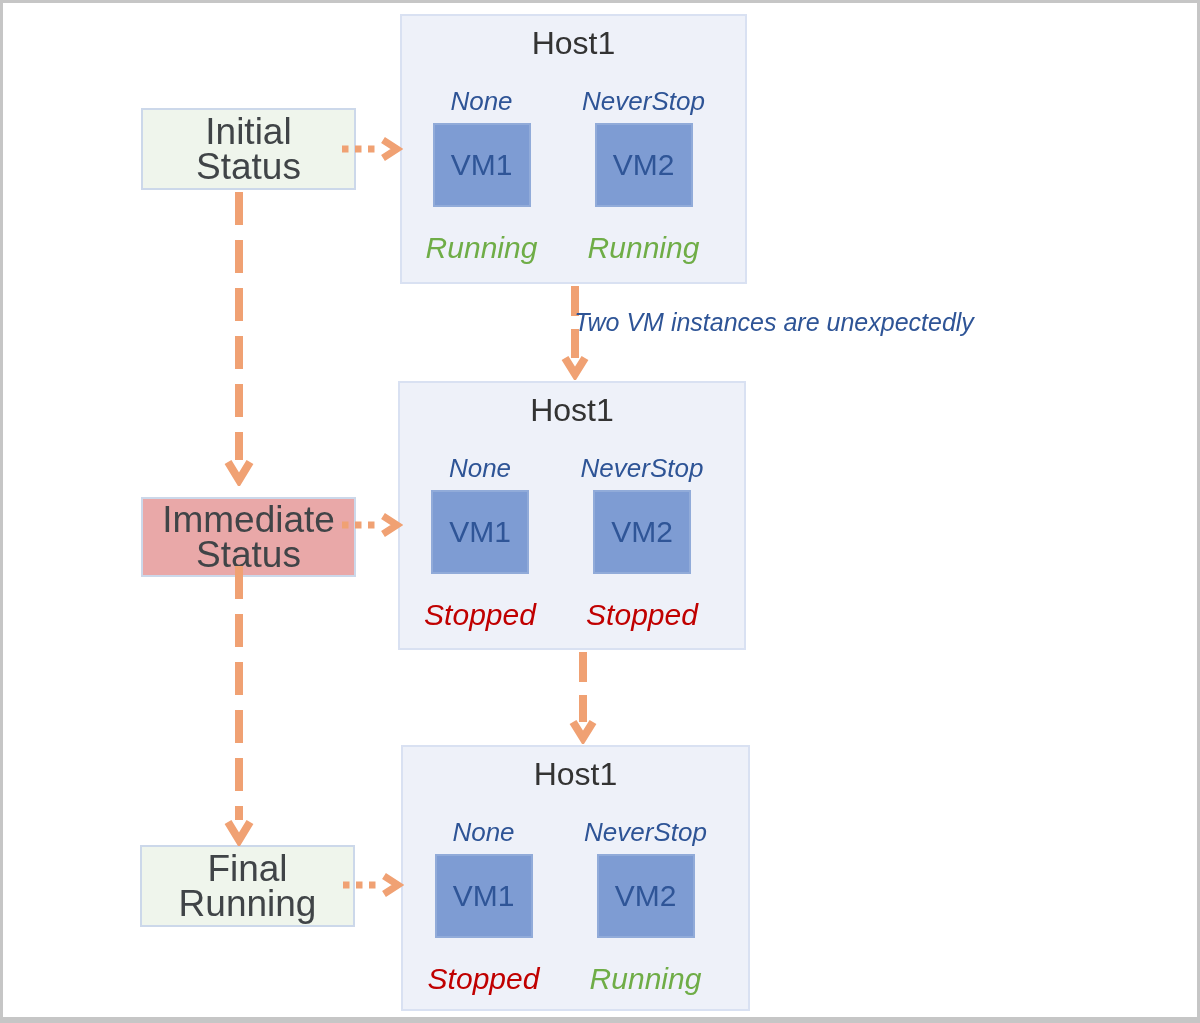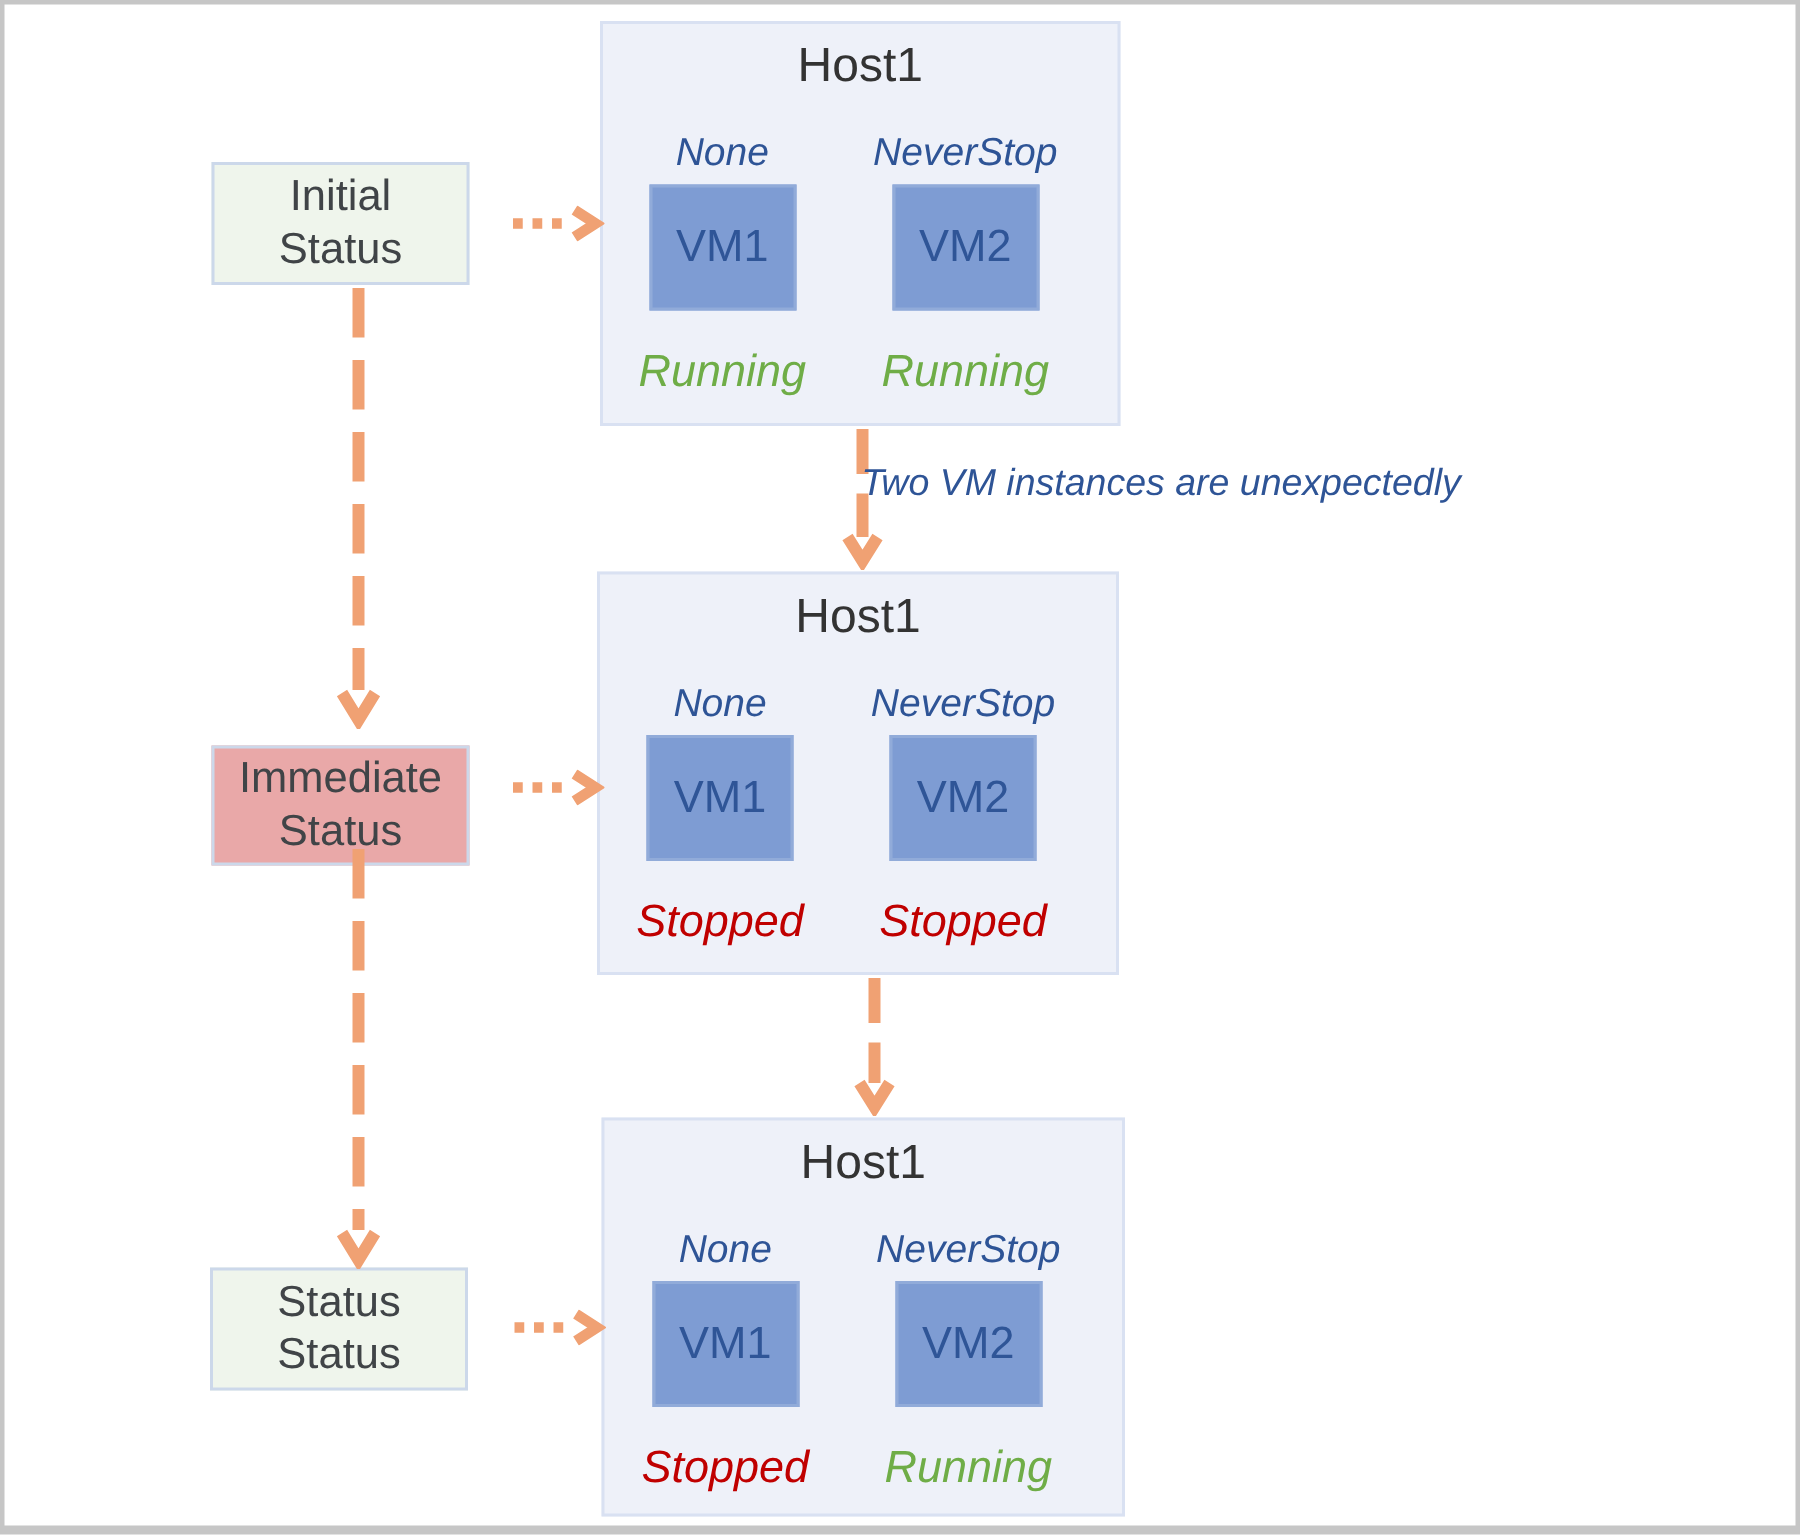--- a/index.html
+++ b/index.html
@@ -23,22 +23,22 @@
   .vm-row{display:flex;justify-content:center;gap:22px;padding-right:22px;margin-top:26px;}
   .vm-col{width:140px;display:flex;flex-direction:column;align-items:center;}
   .vm-policy{font-style:italic;font-size:26px;line-height:30px;color:var(--policy-text);}
   .vm-box{width:98px;height:84px;margin-top:7px;background:var(--vm-bg);
     border:2px solid var(--vm-border);display:flex;align-items:center;justify-content:center;
     font-size:30px;color:var(--vm-text);}
   .vm-state{margin-top:26px;font-style:italic;font-size:30px;line-height:30px;}
   .vm-state[data-state="running"]{color:var(--state-running);}
   .vm-state[data-state="stopped"]{color:var(--state-stopped);}
 
-  .stage{position:absolute;width:172px;height:82px;display:flex;flex-direction:column;
-    justify-content:center;align-items:center;font-size:29px;line-height:35px;
+  .stage{position:absolute;width:215px;height:82px;display:flex;flex-direction:column;
+    justify-content:center;align-items:center;font-size:37px;line-height:35px;
     color:var(--stage-text);border:2px solid var(--stage-border);text-align:center;}
   .stage.green{background:var(--stage-green-bg);}
   .stage.pink{background:var(--stage-pink-bg);}
 
   .annotation{position:absolute;font-style:italic;font-size:25px;line-height:33px;
     color:var(--annotation);text-align:center;}
 
   .arrow{position:absolute;color:var(--arrow);display:block;}
 </style>
 </head>
@@ -50,21 +50,21 @@
     <div>Initial</div>
     <div>Status</div>
   </div>
 
   <div class="stage pink" style="left:138px;top:494px;height:80px;">
     <div>Immediate</div>
     <div>Status</div>
   </div>
 
   <div class="stage green" style="left:137px;top:842px;">
-    <div>Status Status</div>
+    <div>Final Running</div>
     <div></div>
   </div>
 
   <section class="host" style="left:397px;top:11px;width:347px;height:270px;">
     <h2 class="host-title">Host1</h2>
     <div class="vm-row">
       <div class="vm-col">
         <div class="vm-policy">None</div>
         <div class="vm-box">
           <span>VM1</span>

